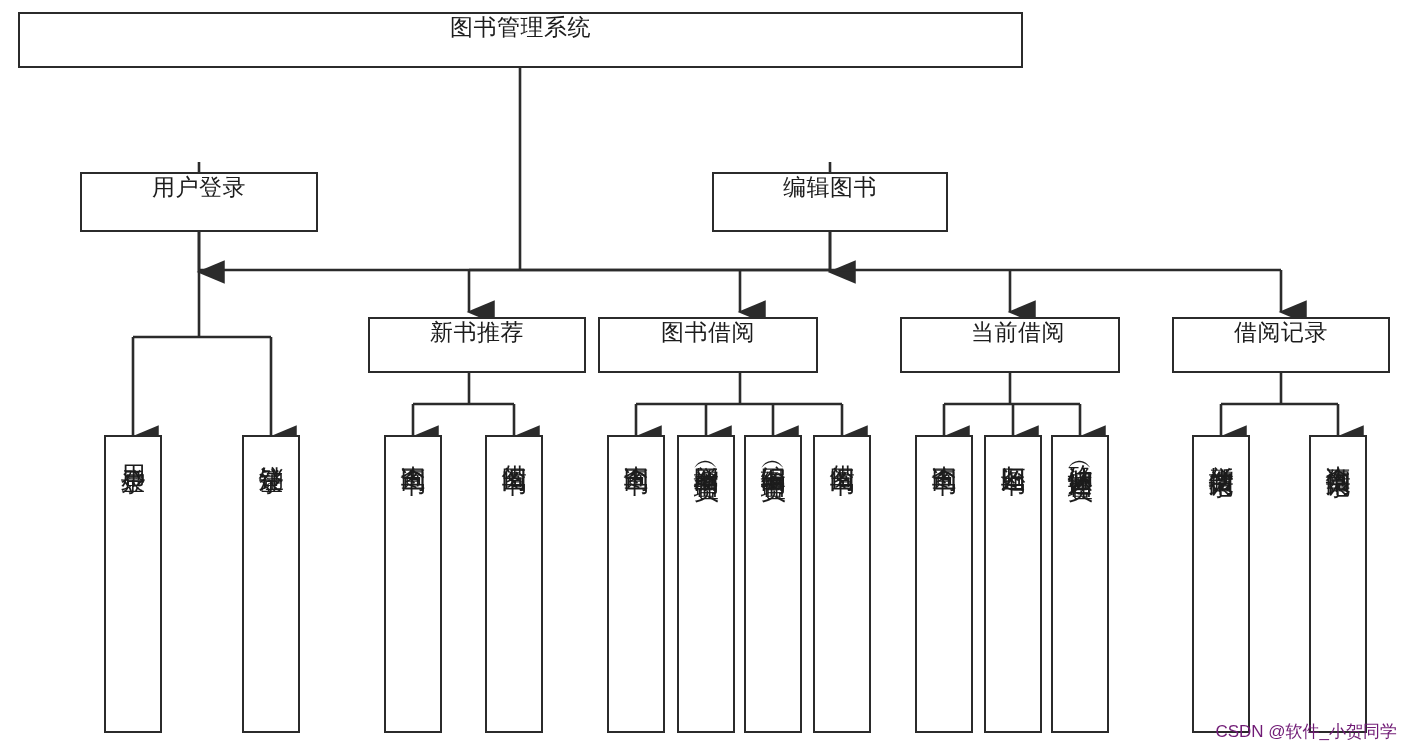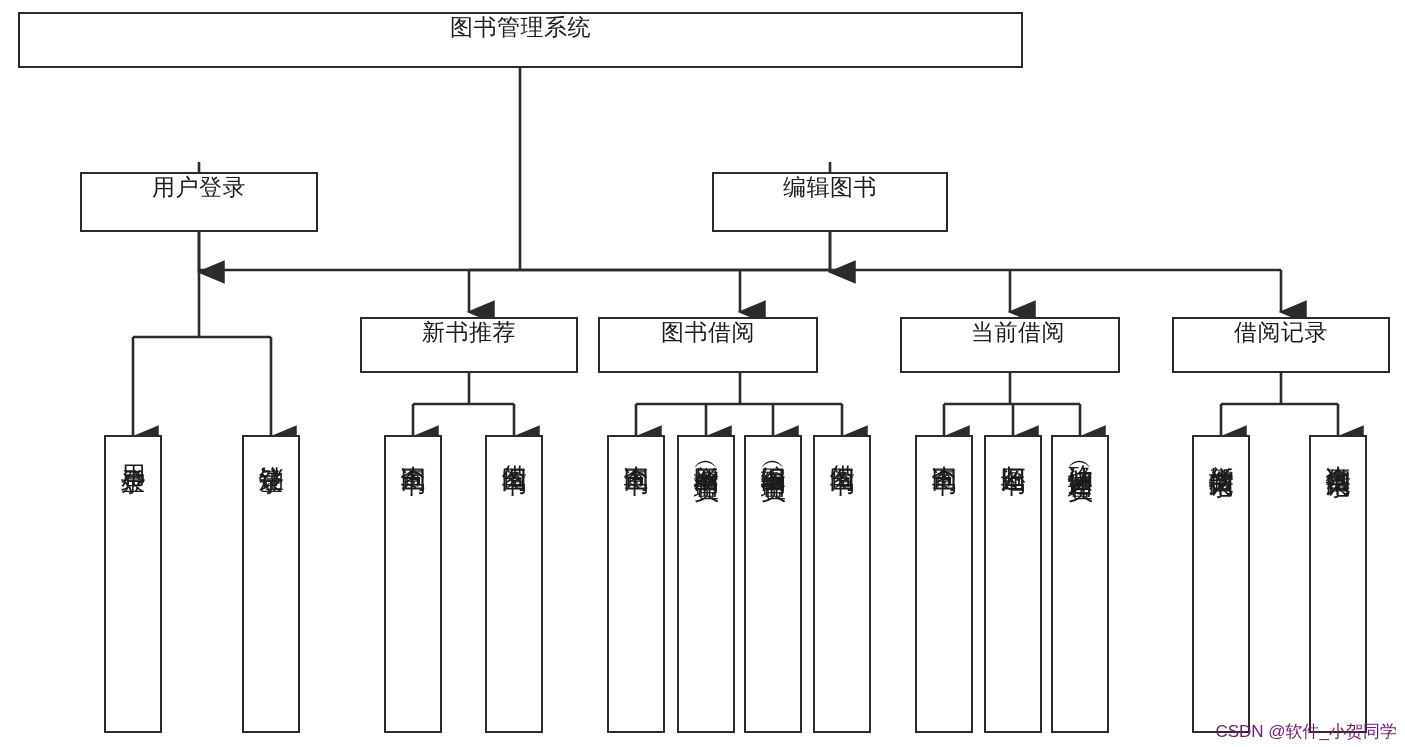--- a/index.html
+++ b/index.html
@@ -180,21 +180,21 @@
   </div>
 
   <div class="node horizontal" style="left:80px; top:172px; width:238px; height:60px;">
     <span class="node-label">用户登录</span>
   </div>
 
   <div class="node horizontal" style="left:712px; top:172px; width:236px; height:60px;">
     <span class="node-label">编辑图书</span>
   </div>
 
-  <div class="node horizontal" style="left:360px; top:317px; width:218px; height:56px;">
+  <div class="node horizontal" style="left:368px; top:317px; width:218px; height:56px;">
     <span class="node-label">新书推荐</span>
   </div>
 
   <div class="node horizontal" style="left:598px; top:317px; width:220px; height:56px;">
     <span class="node-label">图书借阅</span>
   </div>
 
   <div class="node horizontal" style="left:900px; top:317px; width:220px; height:56px;padding-left:16px;">
     <span class="node-label">当前借阅</span>
   </div>

